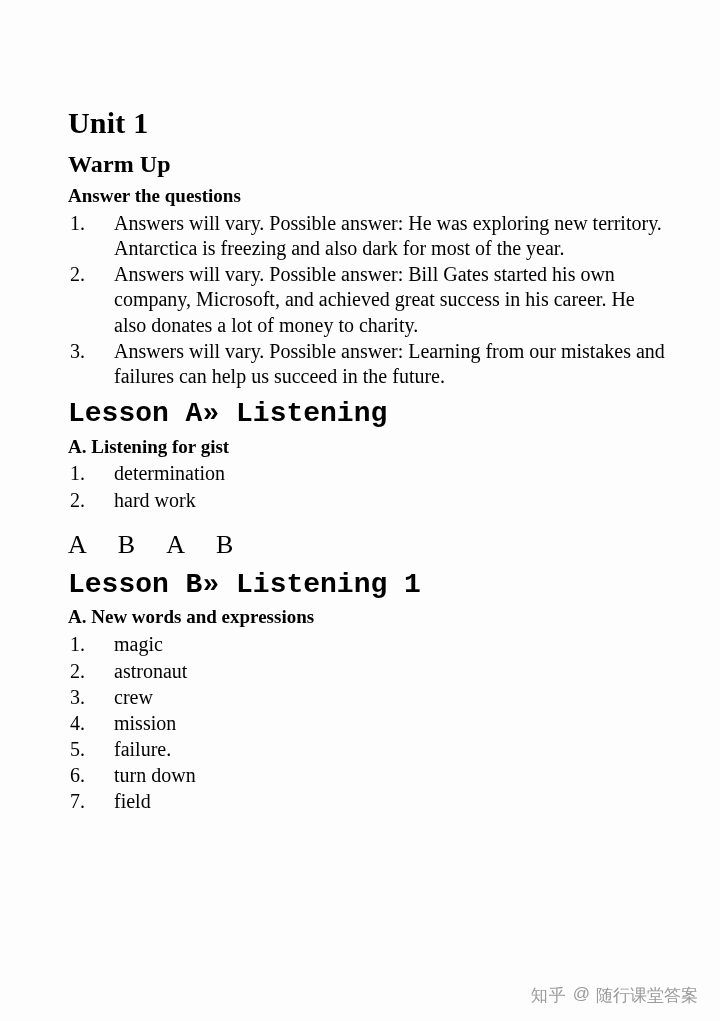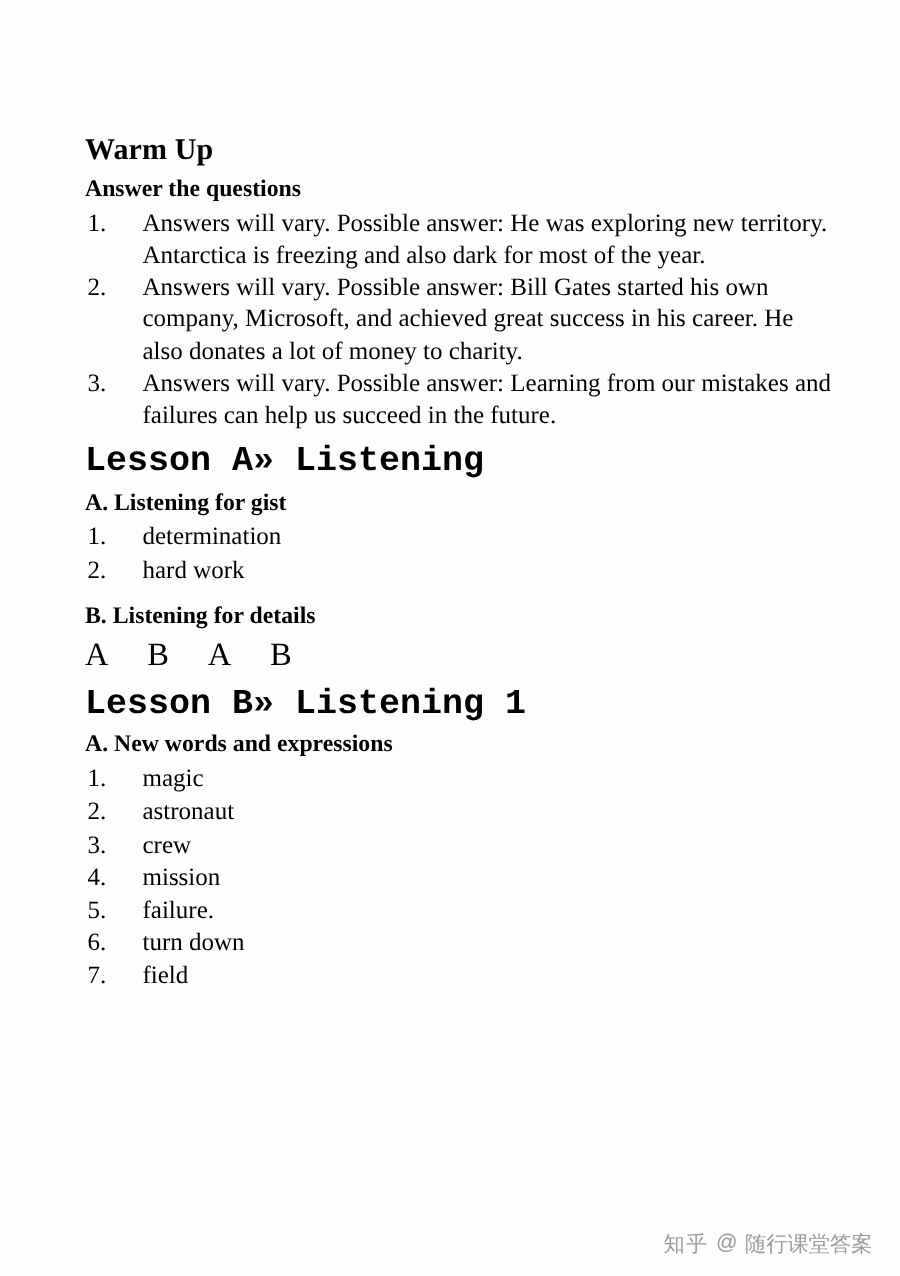--- a/index.html
+++ b/index.html
@@ -114,20 +114,21 @@
     color: #9a9a9a;
   }
   .spacer-10 { height: 10px; }
 </style>
 </head>
 <body>
 
 <div class="page">
   <div class="content">
 
+    <h1 class="unit">Unit 1</h1>
 
     <h2 class="section">Warm Up</h2>
 
     <h3 class="sub">Answer the questions</h3>
 
     <ol class="answers">
       <li>
         <span class="num">1.</span>
         <span class="txt">Answers will vary. Possible answer: He was exploring new territory. Antarctica is freezing and also dark for most of the year.</span>
       </li>
@@ -151,21 +152,20 @@
         <span class="txt">determination</span>
       </li>
       <li>
         <span class="num">2.</span>
         <span class="txt">hard work</span>
       </li>
     </ol>
 
     <div class="spacer-10"></div>
 
-    <h3 class="sub">B. Listening for details</h3>
 
     <div class="letters">A     B     A     B</div>
 
     <h2 class="lesson">Lesson B» Listening 1</h2>
 
     <h3 class="sub">A. New words and expressions</h3>
 
     <ol class="answers">
       <li>
         <span class="num">1.</span>

